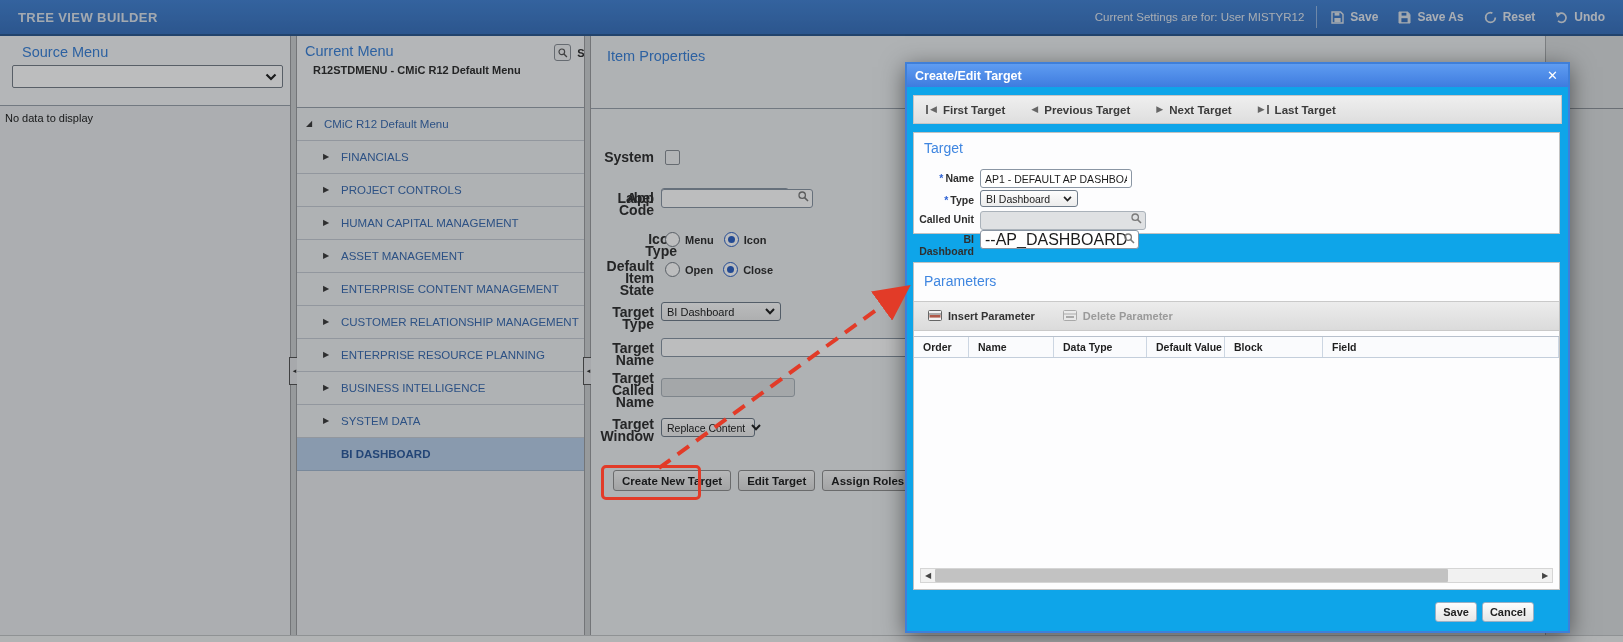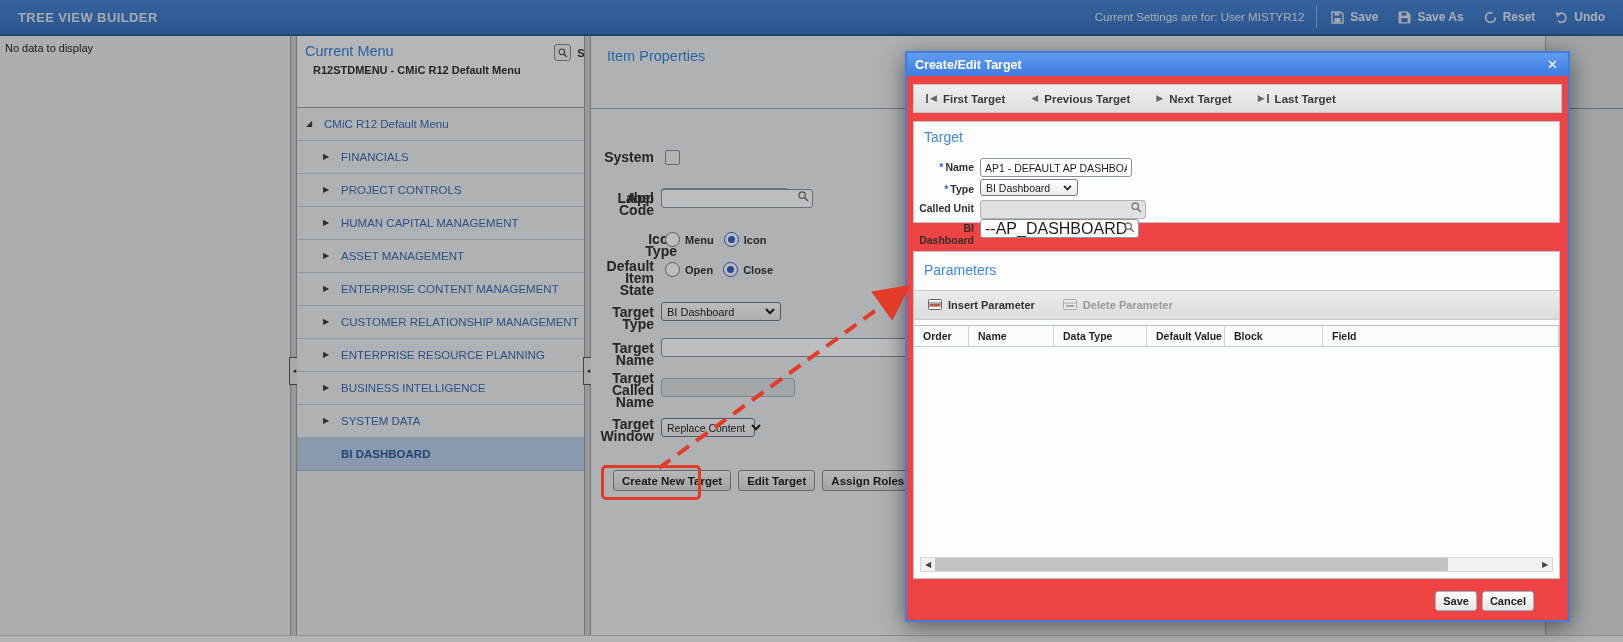--- a/index.html
+++ b/index.html
@@ -80,22 +80,22 @@
   .gbtn{background:linear-gradient(#f8f8f8,#dcdcdc);border:1px solid #8f8f8f;border-radius:3px;
     font-family:inherit;font-size:11.5px;font-weight:bold;color:#1f1f1f;height:21px;padding:0 8px;cursor:pointer;}
   .props-buttons{position:absolute;left:22px;top:434px;display:flex;gap:7px;}
   
   .right-filler{left:1545px;right:0;background:#dcdee0;border-left:1px solid #a8aaad;}
   .rf-line{position:absolute;left:0;right:0;top:72px;height:1px;background:#8f959c;}
   .bottom-strip{position:absolute;left:0;right:0;bottom:0;height:6px;background:#f0f1f2;border-top:1px solid #c2c4c6;z-index:2;}
   
   .dim{position:absolute;inset:0;background:rgba(8,10,14,0.27);z-index:50;}
   
-  .modal{position:absolute;left:905px;top:51px;width:665px;height:571px;z-index:100;
-    background:#ef4444;border:2px solid #3f7fd9;box-sizing:border-box;
+  .modal{position:absolute;left:905px;top:62px;width:665px;height:571px;z-index:100;
+    background:#0ea5e9;border:2px solid #3f7fd9;box-sizing:border-box;
     box-shadow:0 5px 22px rgba(0,0,0,.5);}
   .modal-header{height:23px;background:linear-gradient(#5f9cf1,#3e7cdf);display:flex;align-items:center;
     padding:0 8px;color:#fff;font-size:12.5px;font-weight:bold;}
   .modal-close{margin-left:auto;background:none;border:none;color:#fff;font-size:13px;font-weight:bold;
     cursor:pointer;font-family:inherit;line-height:1;padding:0 2px;}
   .modal-toolbar{position:absolute;left:6px;right:6px;top:31px;height:29px;background:linear-gradient(#efefef,#dedede);
     border:1px solid #c6c6c6;box-sizing:border-box;display:flex;align-items:center;gap:26px;padding:0 12px;}
   .nav-btn{display:flex;align-items:center;gap:6px;background:none;border:none;cursor:pointer;
     font-family:inherit;font-size:11.5px;font-weight:bold;color:#3b3b3b;padding:0;}
   .nav-ico{font-size:9px;color:#666;line-height:1;}
@@ -181,20 +181,31 @@
             <path d="M2.6 4.2 A4.6 4.6 0 1 1 3.1 9.9" fill="none" stroke="#dde3ea" stroke-width="1.7"></path>
             <polygon points="0.6,1.2 6.2,2.4 2.2,6.4" fill="#dde3ea"></polygon>
           </svg>
         </span>
       <span>Undo</span>
     </button>
   </div>
 </header>
 
 <section class="panel source-panel">
+  <div class="panel-head">
+    <div class="panel-title" style="left:22px;top:8px;">Source Menu</div>
+    <div class="source-dd">
+      <span class="selval"></span>
+      <span class="chev">
+          <svg width="12" height="8" viewBox="0 0 12 8">
+            <polyline points="1.5,1.5 6,6 10.5,1.5" fill="none" stroke="#222" stroke-width="2.2"></polyline>
+          </svg>
+        </span>
+    </div>
+  </div>
   <div class="empty-text">No data to display</div>
 </section>
 
 <div class="splitter splitter1">
   <div class="split-handle">◄</div>
 </div>
 
 <section class="panel menu-panel">
   <div class="panel-head">
     <div class="panel-title menu-title">Current Menu</div>

